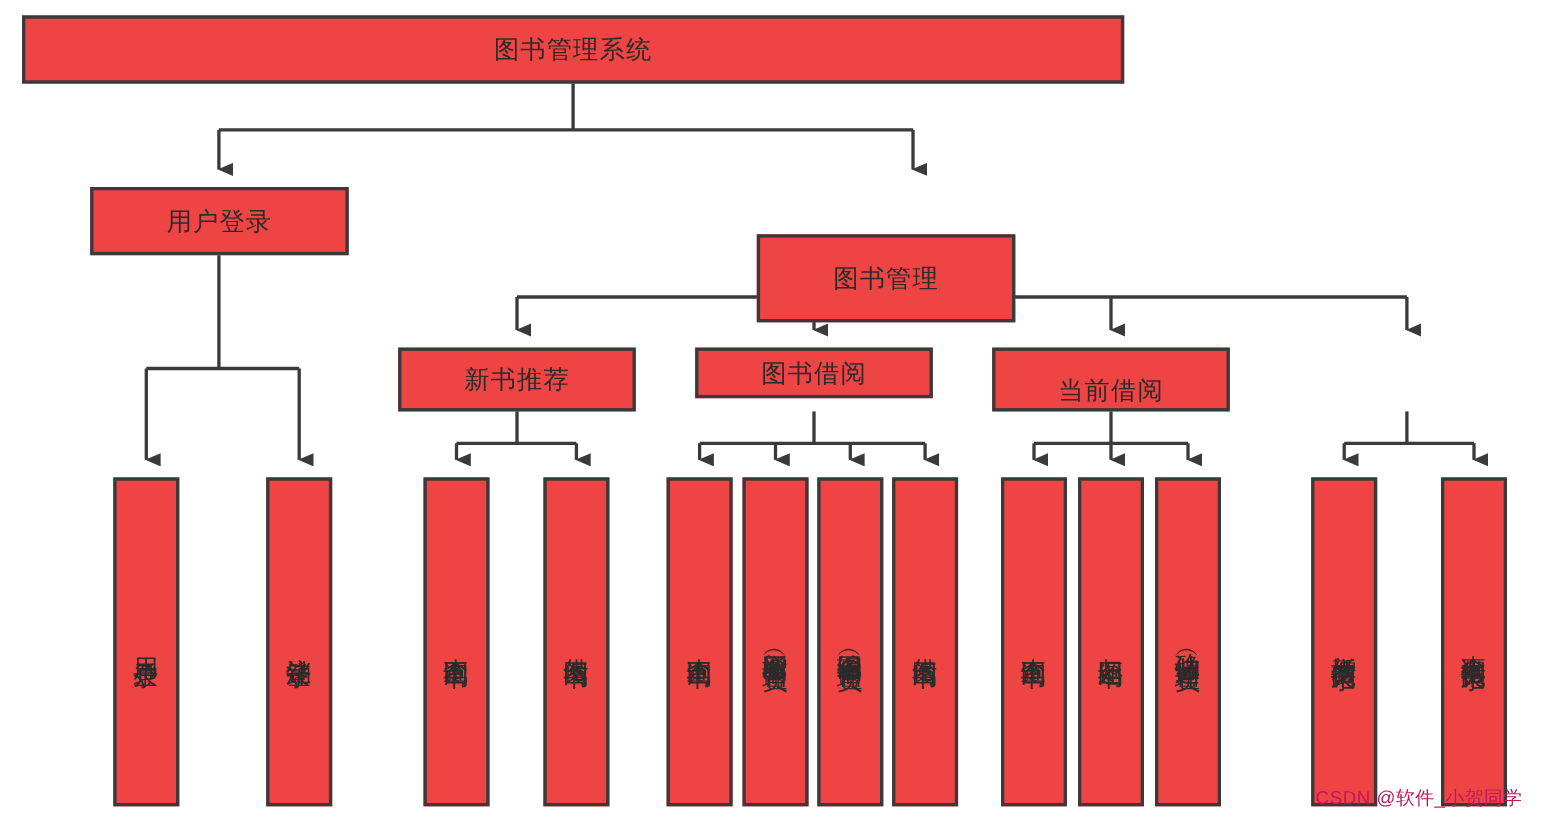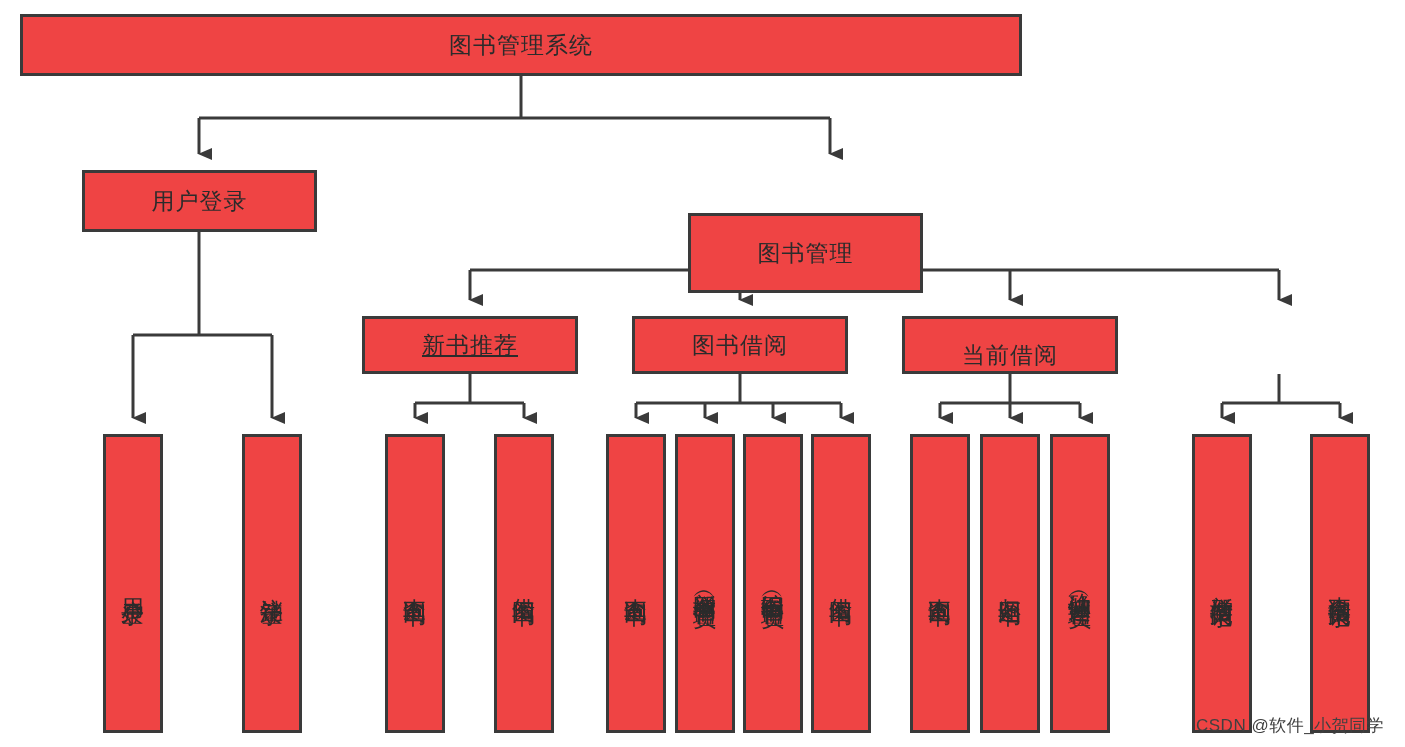--- a/index.html
+++ b/index.html
@@ -49,21 +49,21 @@
     text-orientation: upright;
     font-size: 23px;
     line-height: 1.22;
     letter-spacing: 2px;
     white-space: nowrap;
     color: #2b2b2b;
   }
   .watermark {
     position: absolute;
     font-size: 17px;
-    color: #404040;
+    color: #be185d;
     letter-spacing: 0.5px;
     white-space: nowrap;
     user-select: none;
   }
 </style>
 </head>
 <body>
 
 <div id="canvas">
 
@@ -124,24 +124,24 @@
     <span>图书管理系统</span>
   </div>
 
   <div class="node h" style="left:82px; top:170px; width:235px; height:62px;">
     <span>用户登录</span>
   </div>
   <div class="node h" style="left:688px; top:170px; width:235px; height:80px;margin-top:43px;">
     <span>图书管理</span>
   </div>
 
-  <div class="node h" style="left:362px; top:316px; width:216px; height:58px;text-decoration:underline;">
+  <div class="node h" style="left:362px; top:316px; width:216px; height:58px;">
     <span>新书推荐</span>
   </div>
-  <div class="node h" style="left:632px; top:316px; width:216px; height:58px;">
+  <div class="node h" style="left:632px; top:316px; width:216px; height:46px;">
     <span>图书借阅</span>
   </div>
   <div class="node h" style="left:902px; top:316px; width:216px; height:58px;align-items:flex-end;">
     <span>当前借阅</span>
   </div>
 
   <div class="node v" style="left:103px; top:434px; width:60px; height:299px;">
     <span class="vlabel">用户登录</span>
   </div>
   <div class="node v" style="left:242px; top:434px; width:60px; height:299px;">

